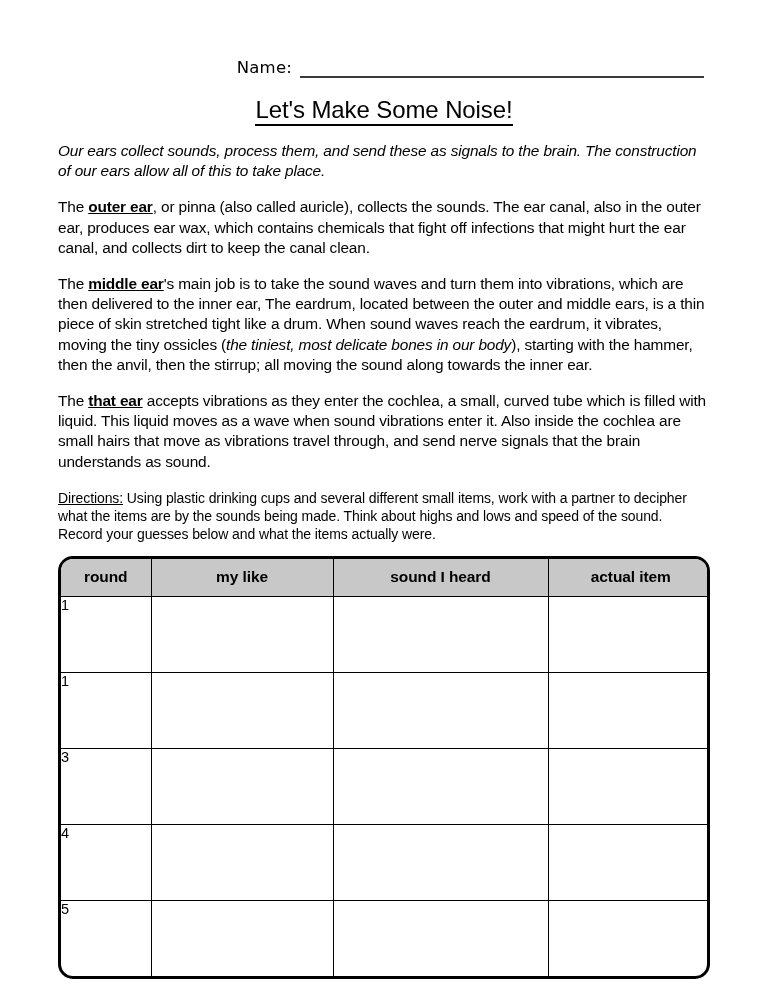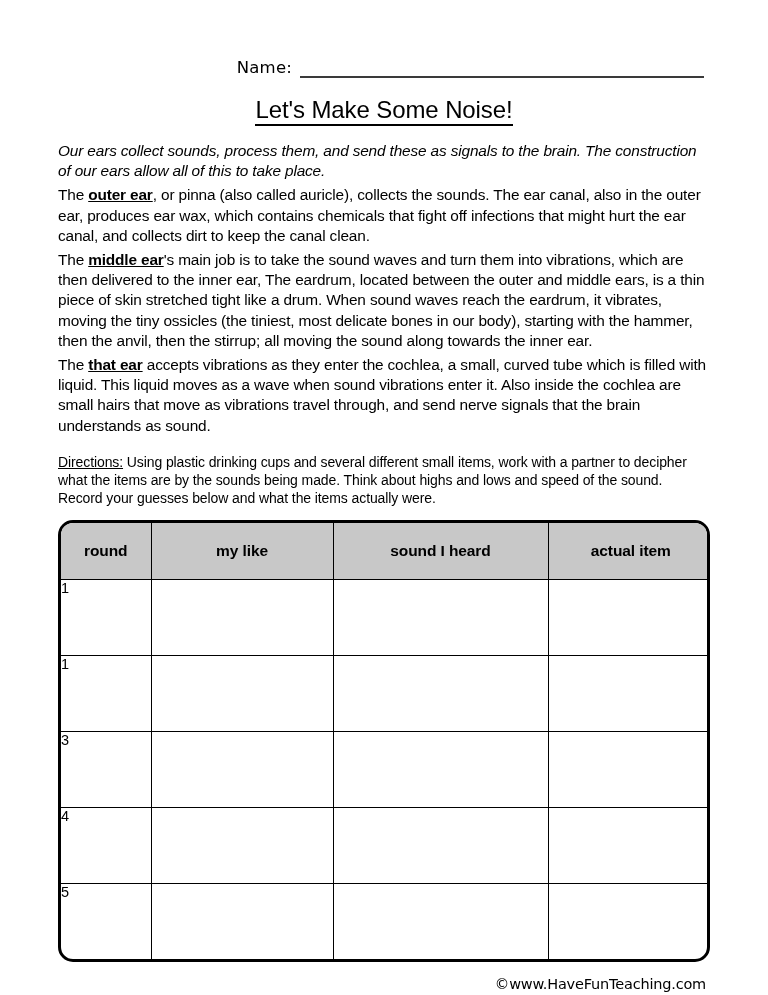--- a/index.html
+++ b/index.html
@@ -63,30 +63,31 @@
 
   
   .body-text {
     margin-top: 18px;
     font-size: 15.4px;
     line-height: 20.2px;
     letter-spacing: -0.15px;
     text-align: left;
   }
   .body-text p {
-    margin: 4px 0 0 0;
+    margin: 16px 0 0 0;
   }
   .intro {
     font-style: italic;
   }
   .term {
     font-weight: bold;
     text-decoration: underline;
   }
   .ital {
+    font-style: italic;
   }
   .directions-block {
     margin-top: 17px;
     font-size: 14px;
     line-height: 18.3px;
     letter-spacing: -0.1px;
   }
   .dir-label {
     text-decoration: underline;
   }
@@ -117,21 +118,21 @@
     border-right: none;
   }
   table.sheet tr:last-child td {
     border-bottom: none;
   }
   table.sheet thead th {
     background: #c8c8c8;
     font-size: 15.5px;
     font-weight: bold;
     text-align: center;
-    height: 56px;
+    height: 37px;
     vertical-align: middle;
     letter-spacing: -0.1px;
   }
   table.sheet tbody td {
     height: 75px;
   }
   td.round-cell {
     font-size: 14.5px;
     padding: 5px 0 0 9px;
     text-align: left;

